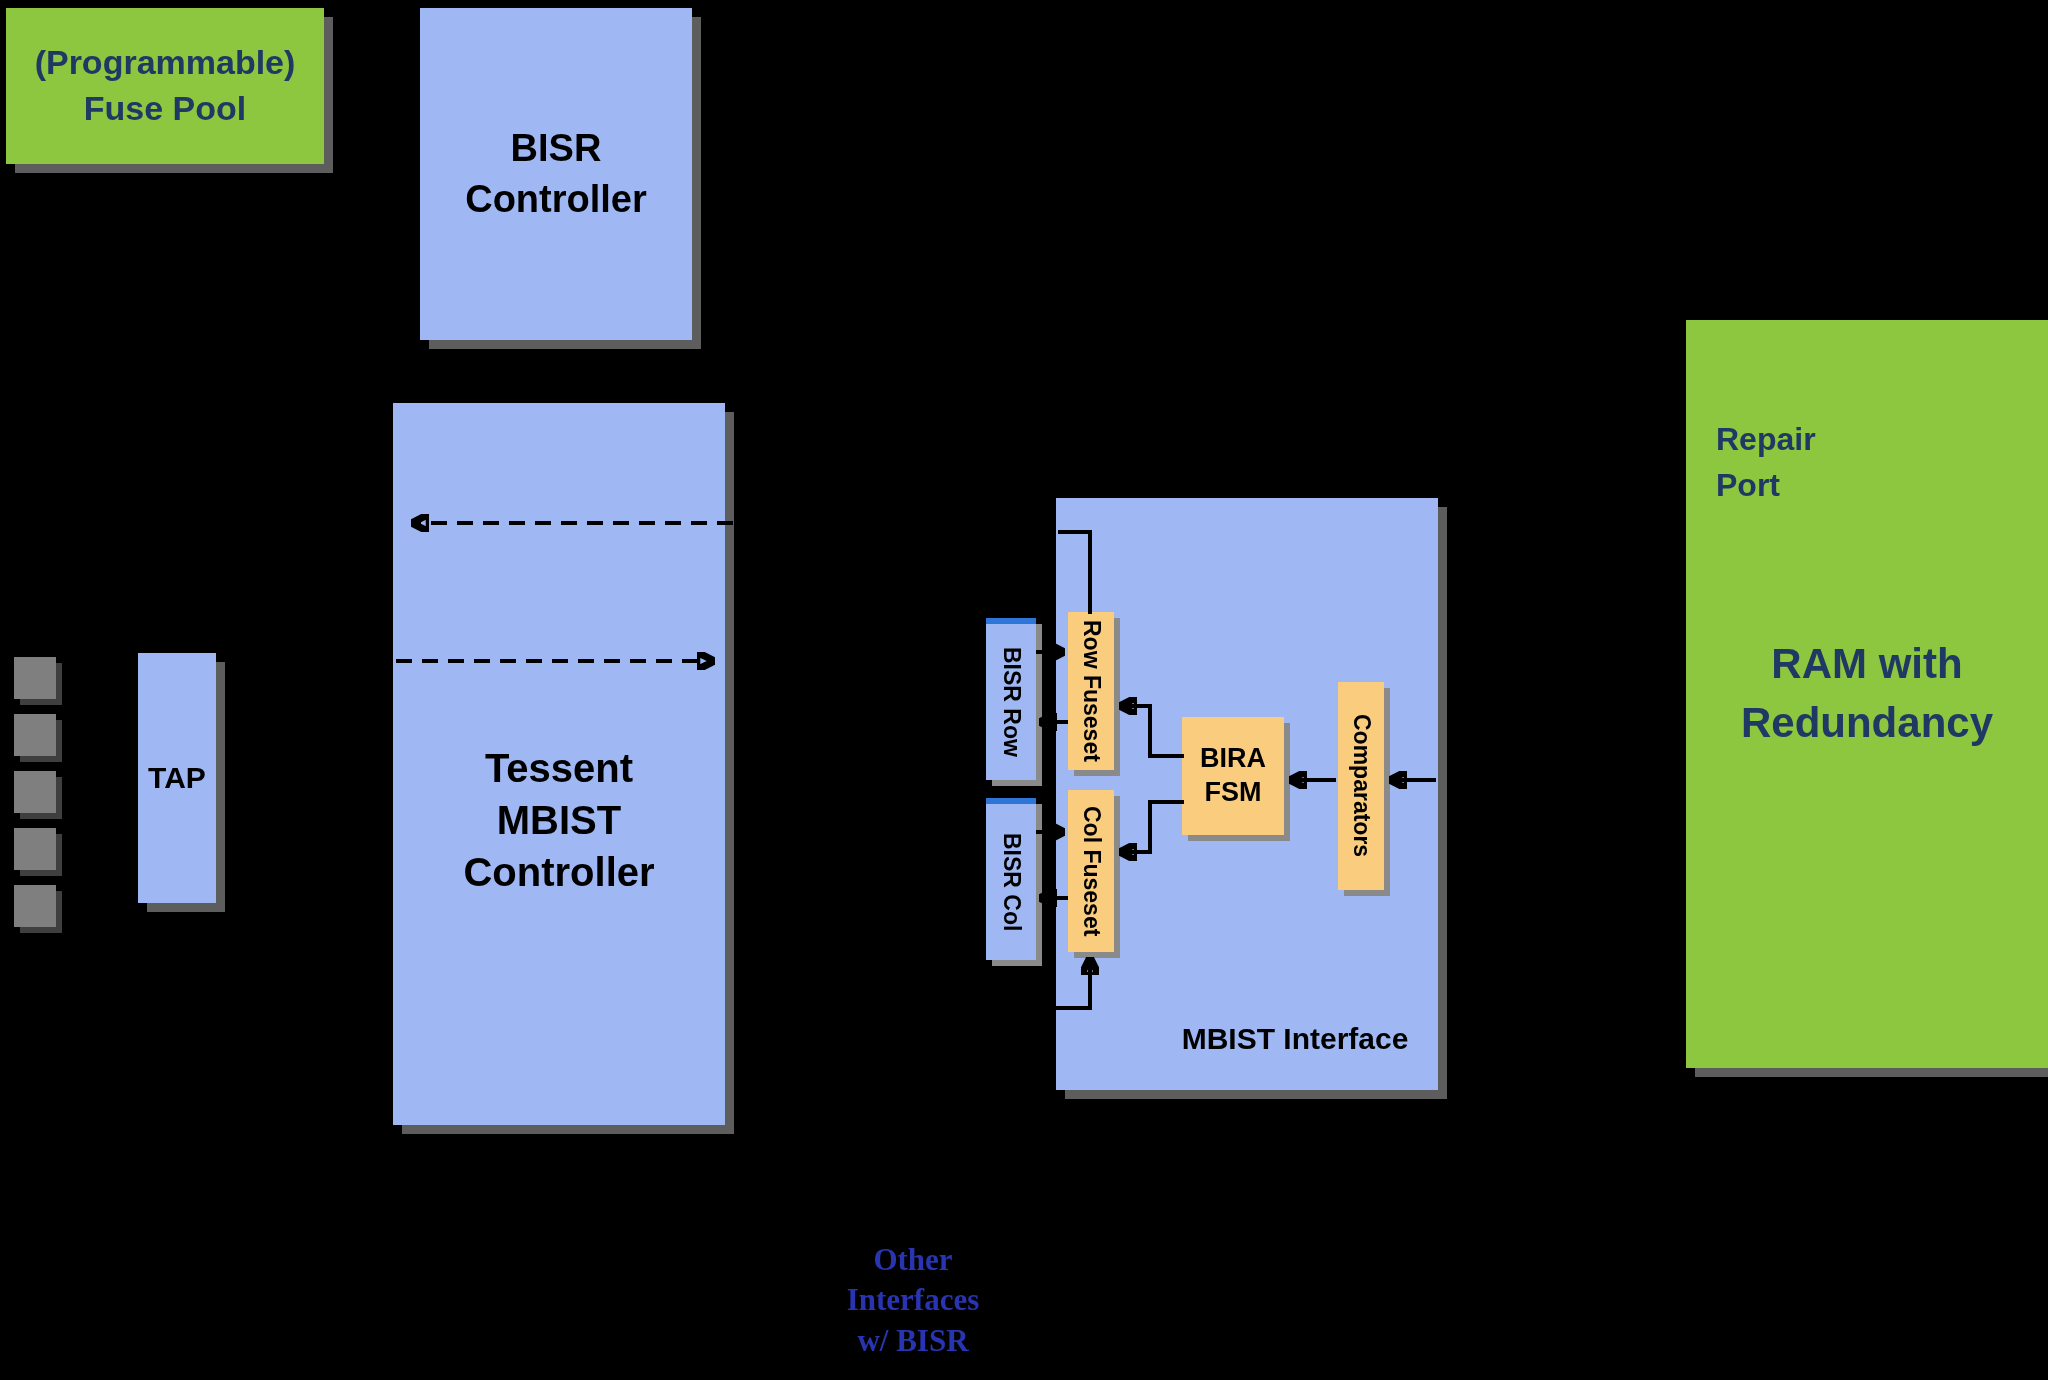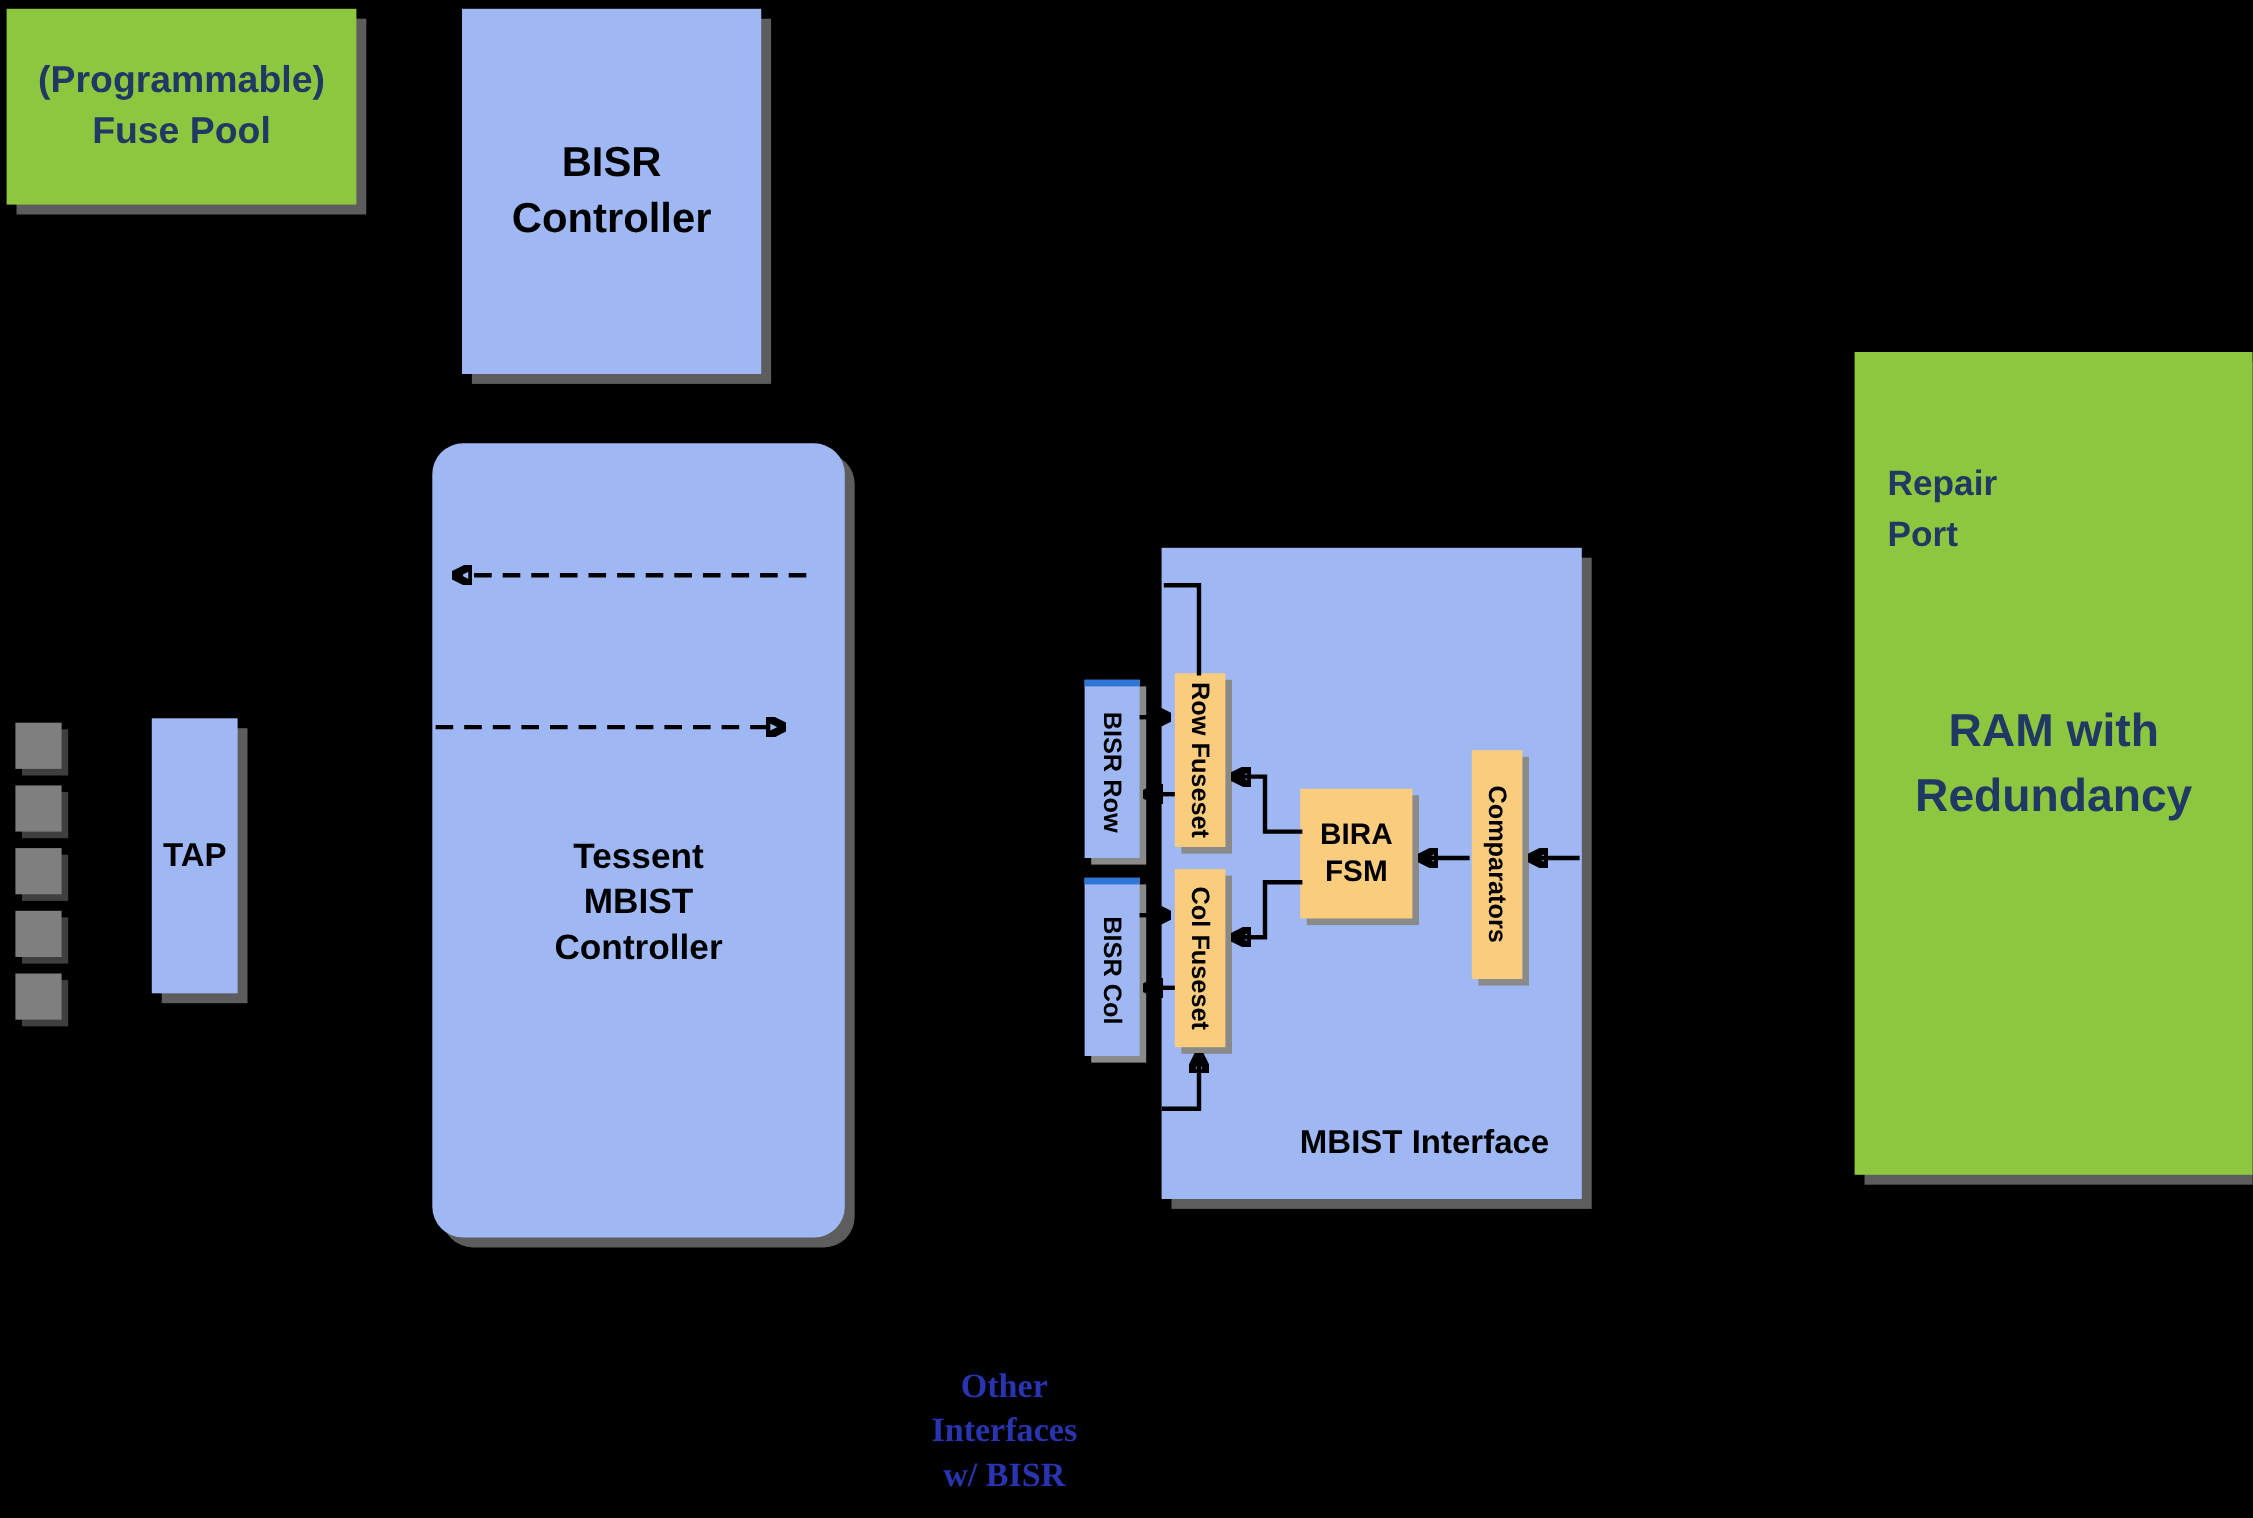--- a/index.html
+++ b/index.html
@@ -20,23 +20,23 @@
     font-weight: bold;
     white-space: pre-line;
     box-sizing: border-box;
   }
   .shadow-big   { box-shadow: 9px 9px 0 #5d5d5d; }
   .shadow-small { box-shadow: 6px 6px 0 #8a8a8a; }
   .green  { background: #8DC63F; color: #1F3864; }
   .blue   { background: #9FB8F4; color: #000000; }
   .orange { background: #FACC7E; color: #000000; }
 
-  .fuse-pool { left: 6px; top: 8px; width: 318px; height: 178px; font-size: 34px; line-height: 1.35; }
+  .fuse-pool { left: 6px; top: 8px; width: 318px; height: 156px; font-size: 34px; line-height: 1.35; }
   .bisr-controller { left: 420px; top: 8px; width: 272px; height: 332px; font-size: 38px; line-height: 1.35; color: #000000; }
-  .tessent { left: 393px; top: 403px; width: 375px; height: 722px; font-size: 32px; line-height: 1.3; padding-top: 112px; z-index: 1; border-radius: 28px; }
+  .tessent { left: 393px; top: 403px; width: 332px; height: 722px; font-size: 40px; line-height: 1.3; padding-top: 112px; z-index: 1; }
   .tap { left: 138px; top: 653px; width: 78px; height: 250px; font-size: 30px; font-weight: 600; }
 
   .pin {
     position: absolute;
     left: 14px; width: 42px; height: 42px;
     background: #7F7F7F;
     box-shadow: 6px 6px 0 #3f3f3f;
   }
 
   .mbist-interface { left: 1056px; top: 498px; width: 382px; height: 592px; z-index: 1; }

